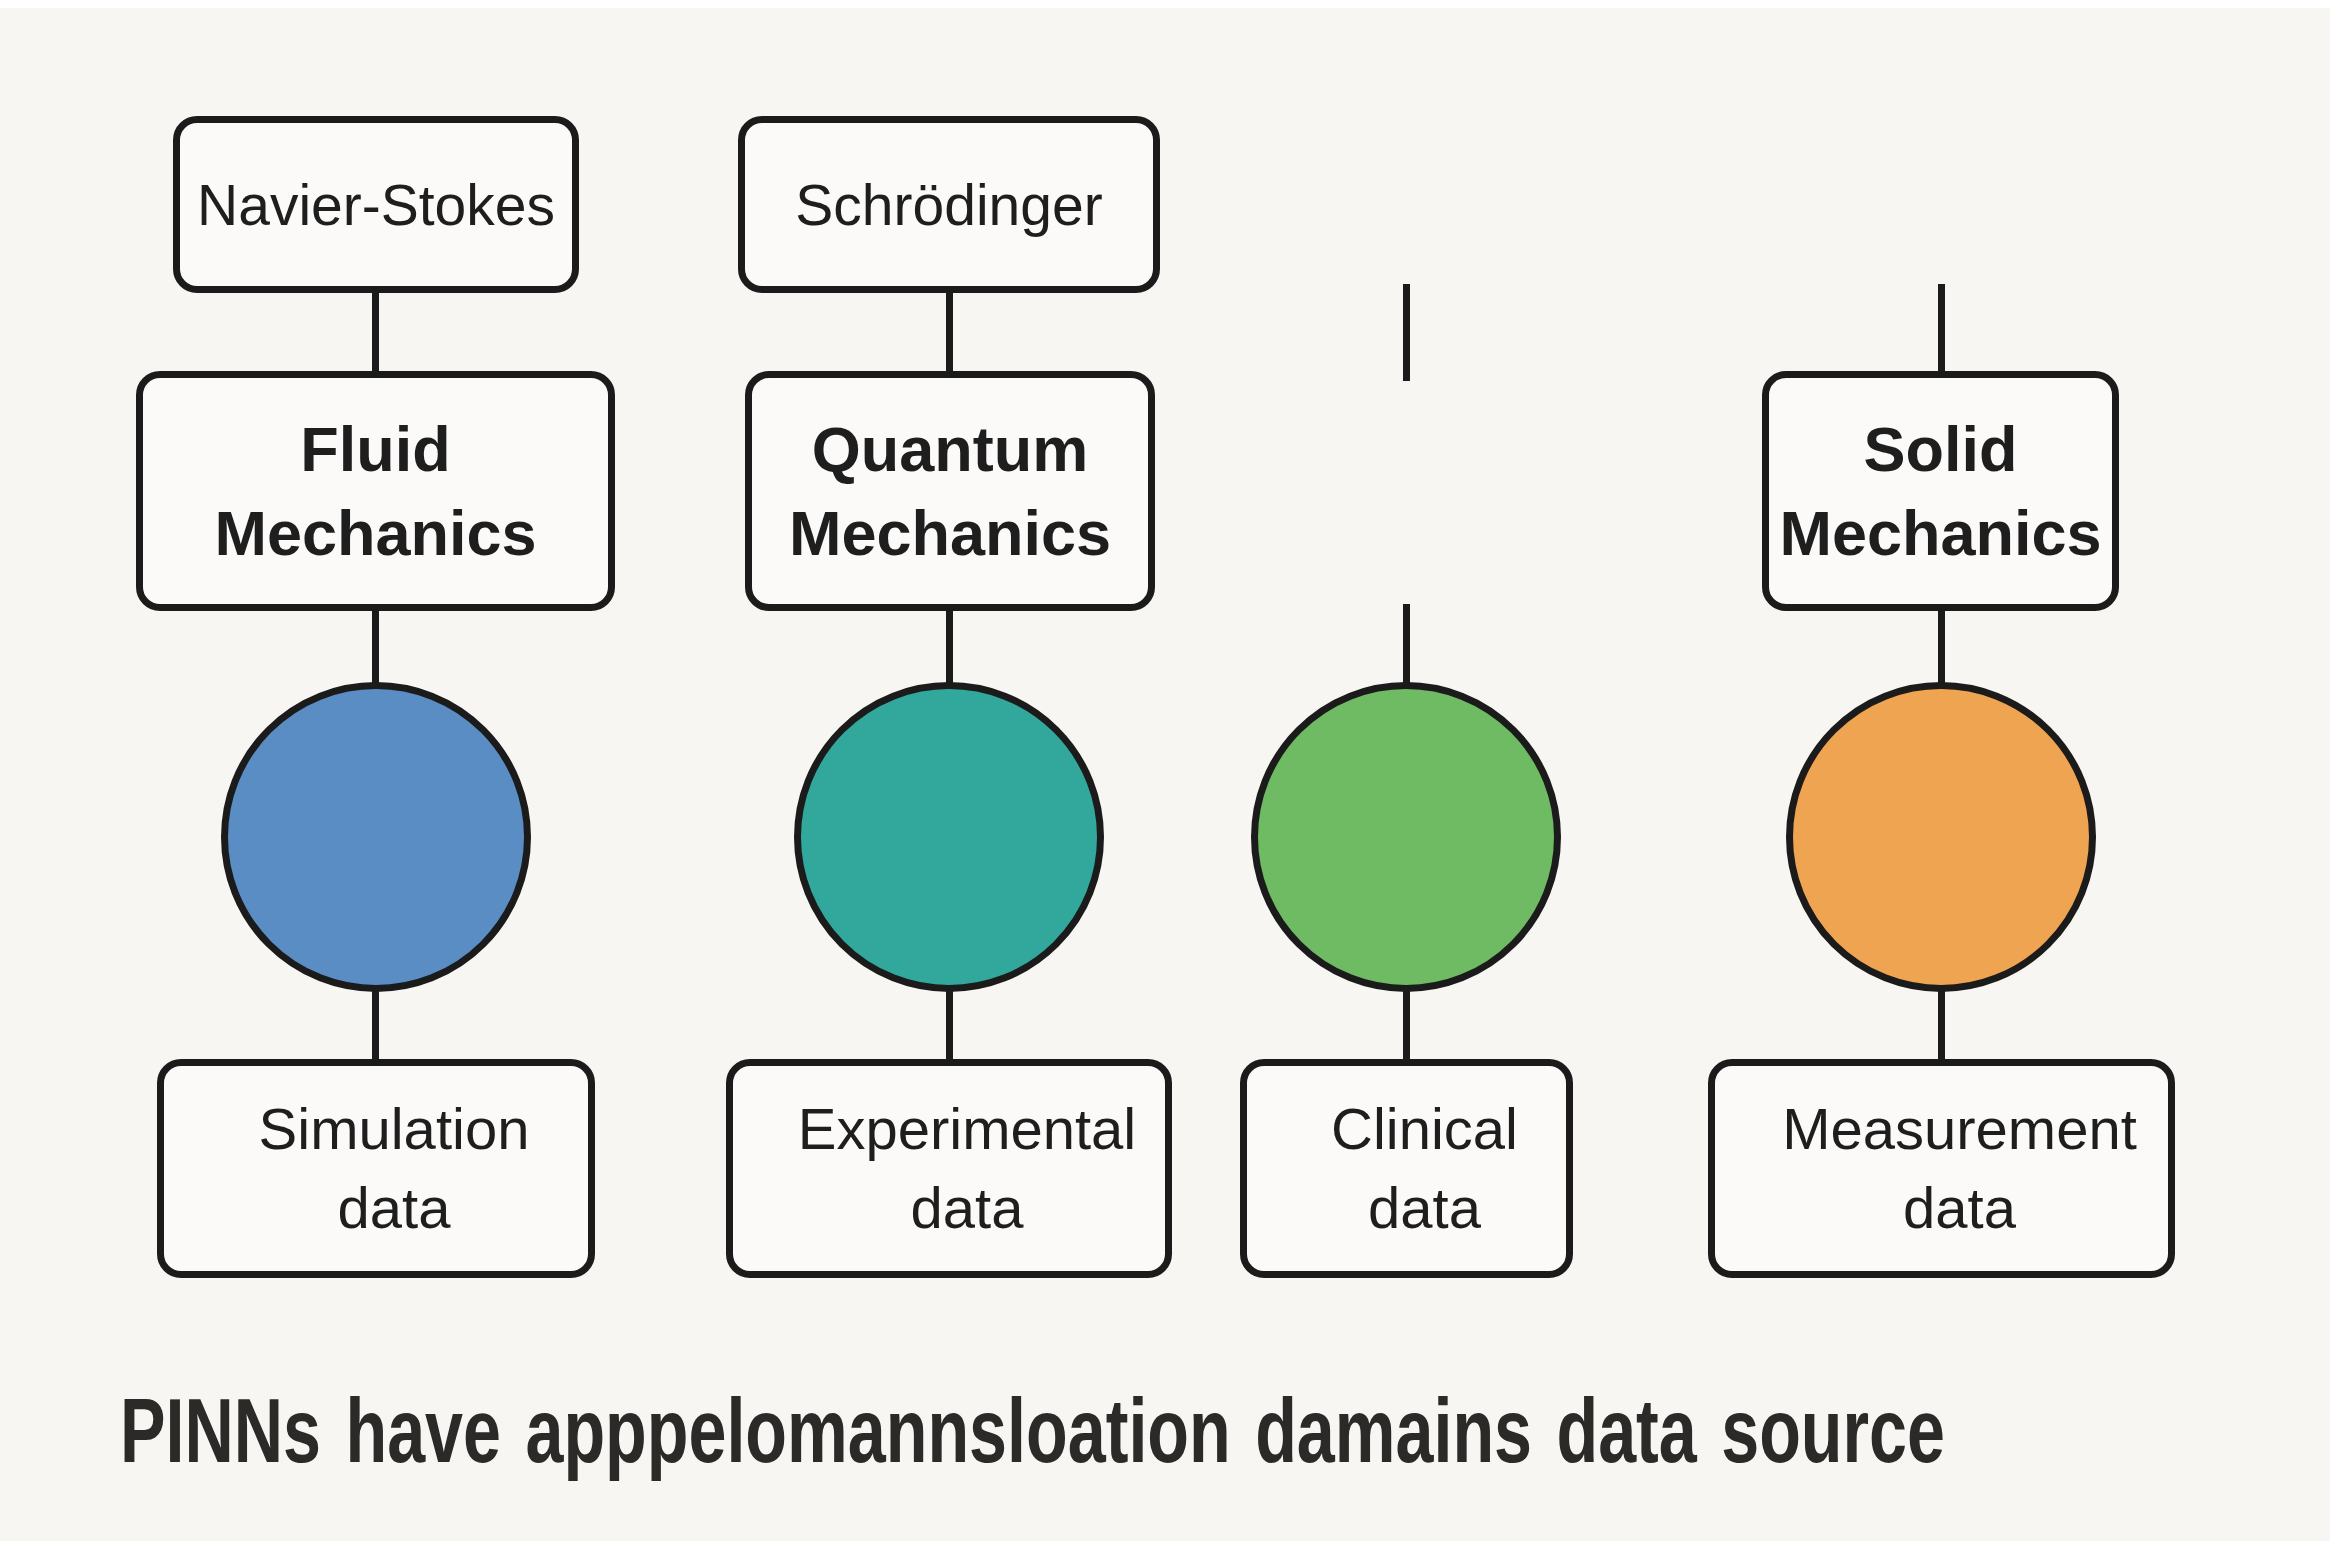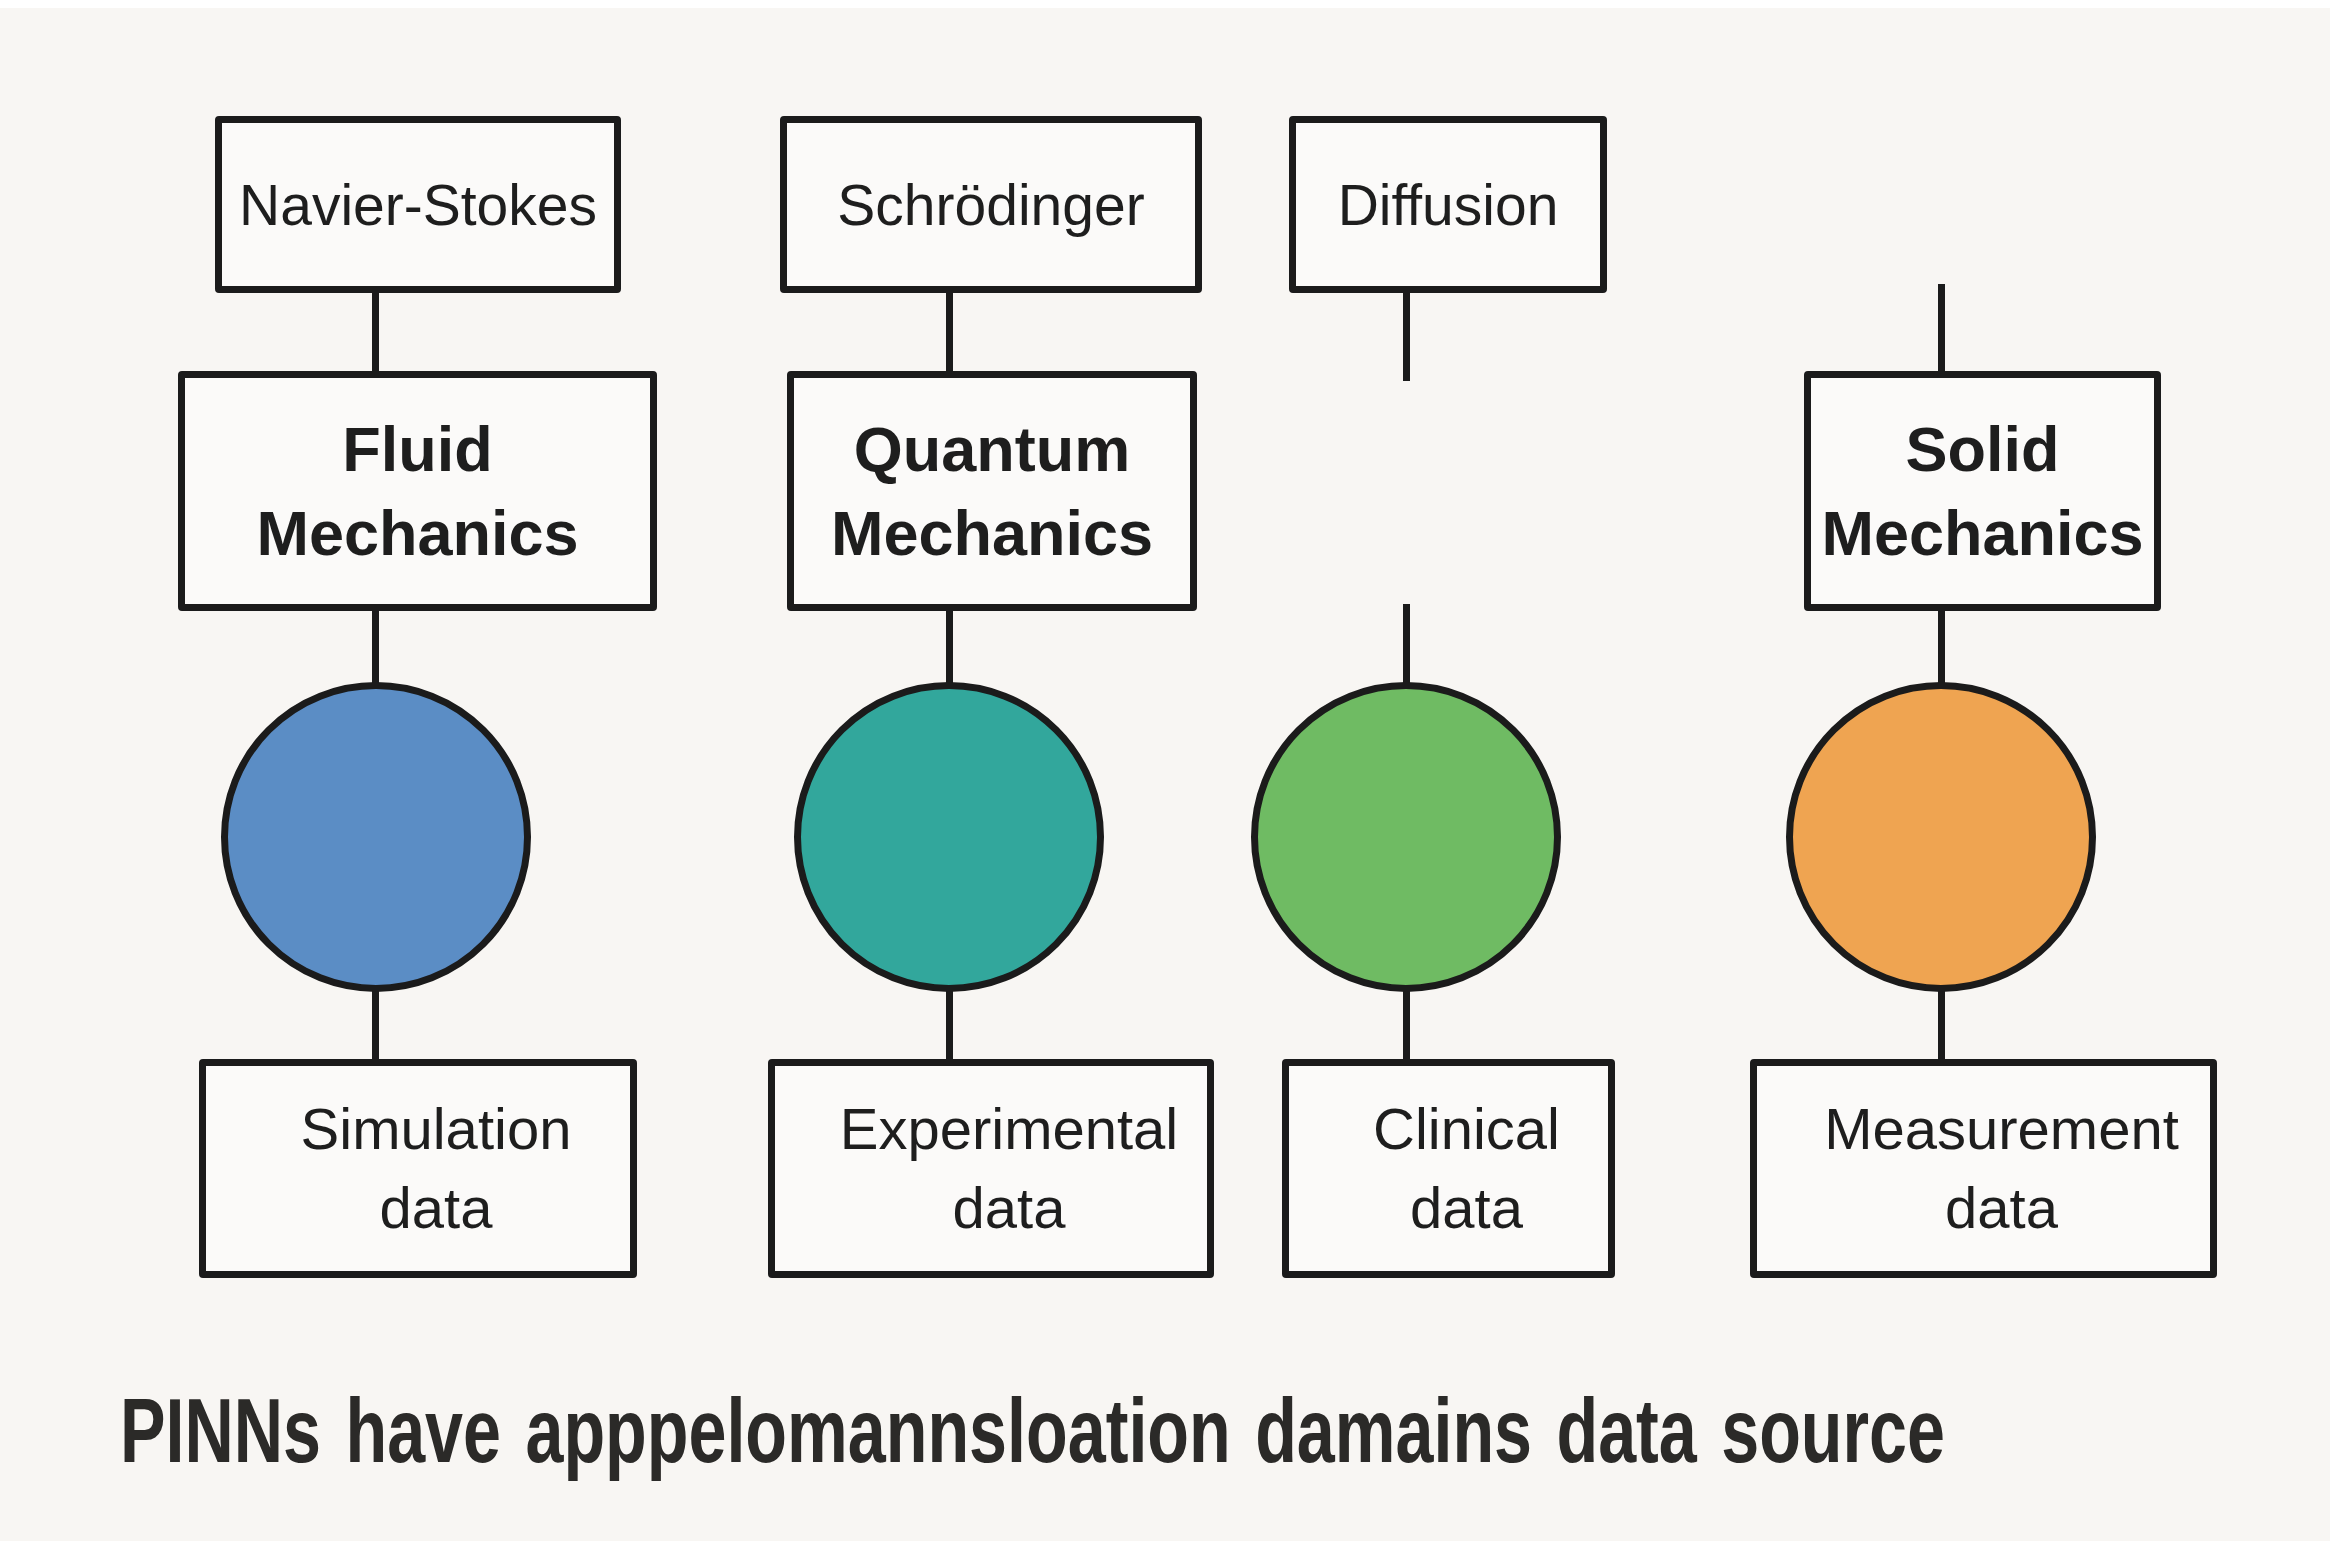--- a/index.html
+++ b/index.html
@@ -21,29 +21,28 @@
     top: 8px;
     width: 2330px;
     height: 1533px;
     background: #f8f6f3;
   }
   .node {
     position: absolute;
     box-sizing: border-box;
     background: #fbfaf9;
     border: 7.3px solid #1b1b1b;
-    border-radius: 4px;
+    border-radius: 24px;
     display: flex;
     align-items: center;
     justify-content: center;
     text-align: center;
     color: #1e1e1e;
     white-space: pre-line;
     z-index: 2;
-    margin-left: 42px;
   }
   .eq-box   { top: 108px; height: 177px; font-size: 57px; font-weight: 400; }
   .dom-box  { top: 363px; height: 240px; font-size: 63px; font-weight: 700; line-height: 1.34; }
   .data-box { top: 1051px; height: 219px; font-size: 58px; font-weight: 400; line-height: 1.36; padding-left: 36px; }
   .circle {
     position: absolute;
     box-sizing: border-box;
     top: 674px;
     width: 310px;
     height: 310px;
@@ -97,21 +96,20 @@
     <div class="node eq-box" style="left:738px; width:422px">Schrödinger</div>
     <div class="node dom-box" style="left:745px; width:410px">Quantum
 Mechanics</div>
     <div class="circle" style="left: 794px; background-color: rgb(50, 167, 156);"></div>
     <div class="node data-box" style="left:726px; width:446px">Experimental
 data</div>
 
     <div class="connector c-top" style="left:1403px"></div>
     <div class="connector c-mid" style="left:1403px"></div>
     <div class="connector c-bot" style="left:1403px"></div>
-    <div class="node eq-box" style="left:1247px; width:318px">Diffusion</div>
     <div class="circle" style="left: 1251px; background-color: rgb(111, 187, 99);"></div>
     <div class="node data-box" style="left:1240px; width:333px">Clinical
 data</div>
 
     <div class="connector c-top" style="left:1938px"></div>
     <div class="connector c-mid" style="left:1938px"></div>
     <div class="connector c-bot" style="left:1938px"></div>
     <div class="node dom-box" style="left:1762px; width:357px">Solid
 Mechanics</div>
     <div class="circle" style="left: 1786px; background-color: rgb(239, 164, 81);"></div>

